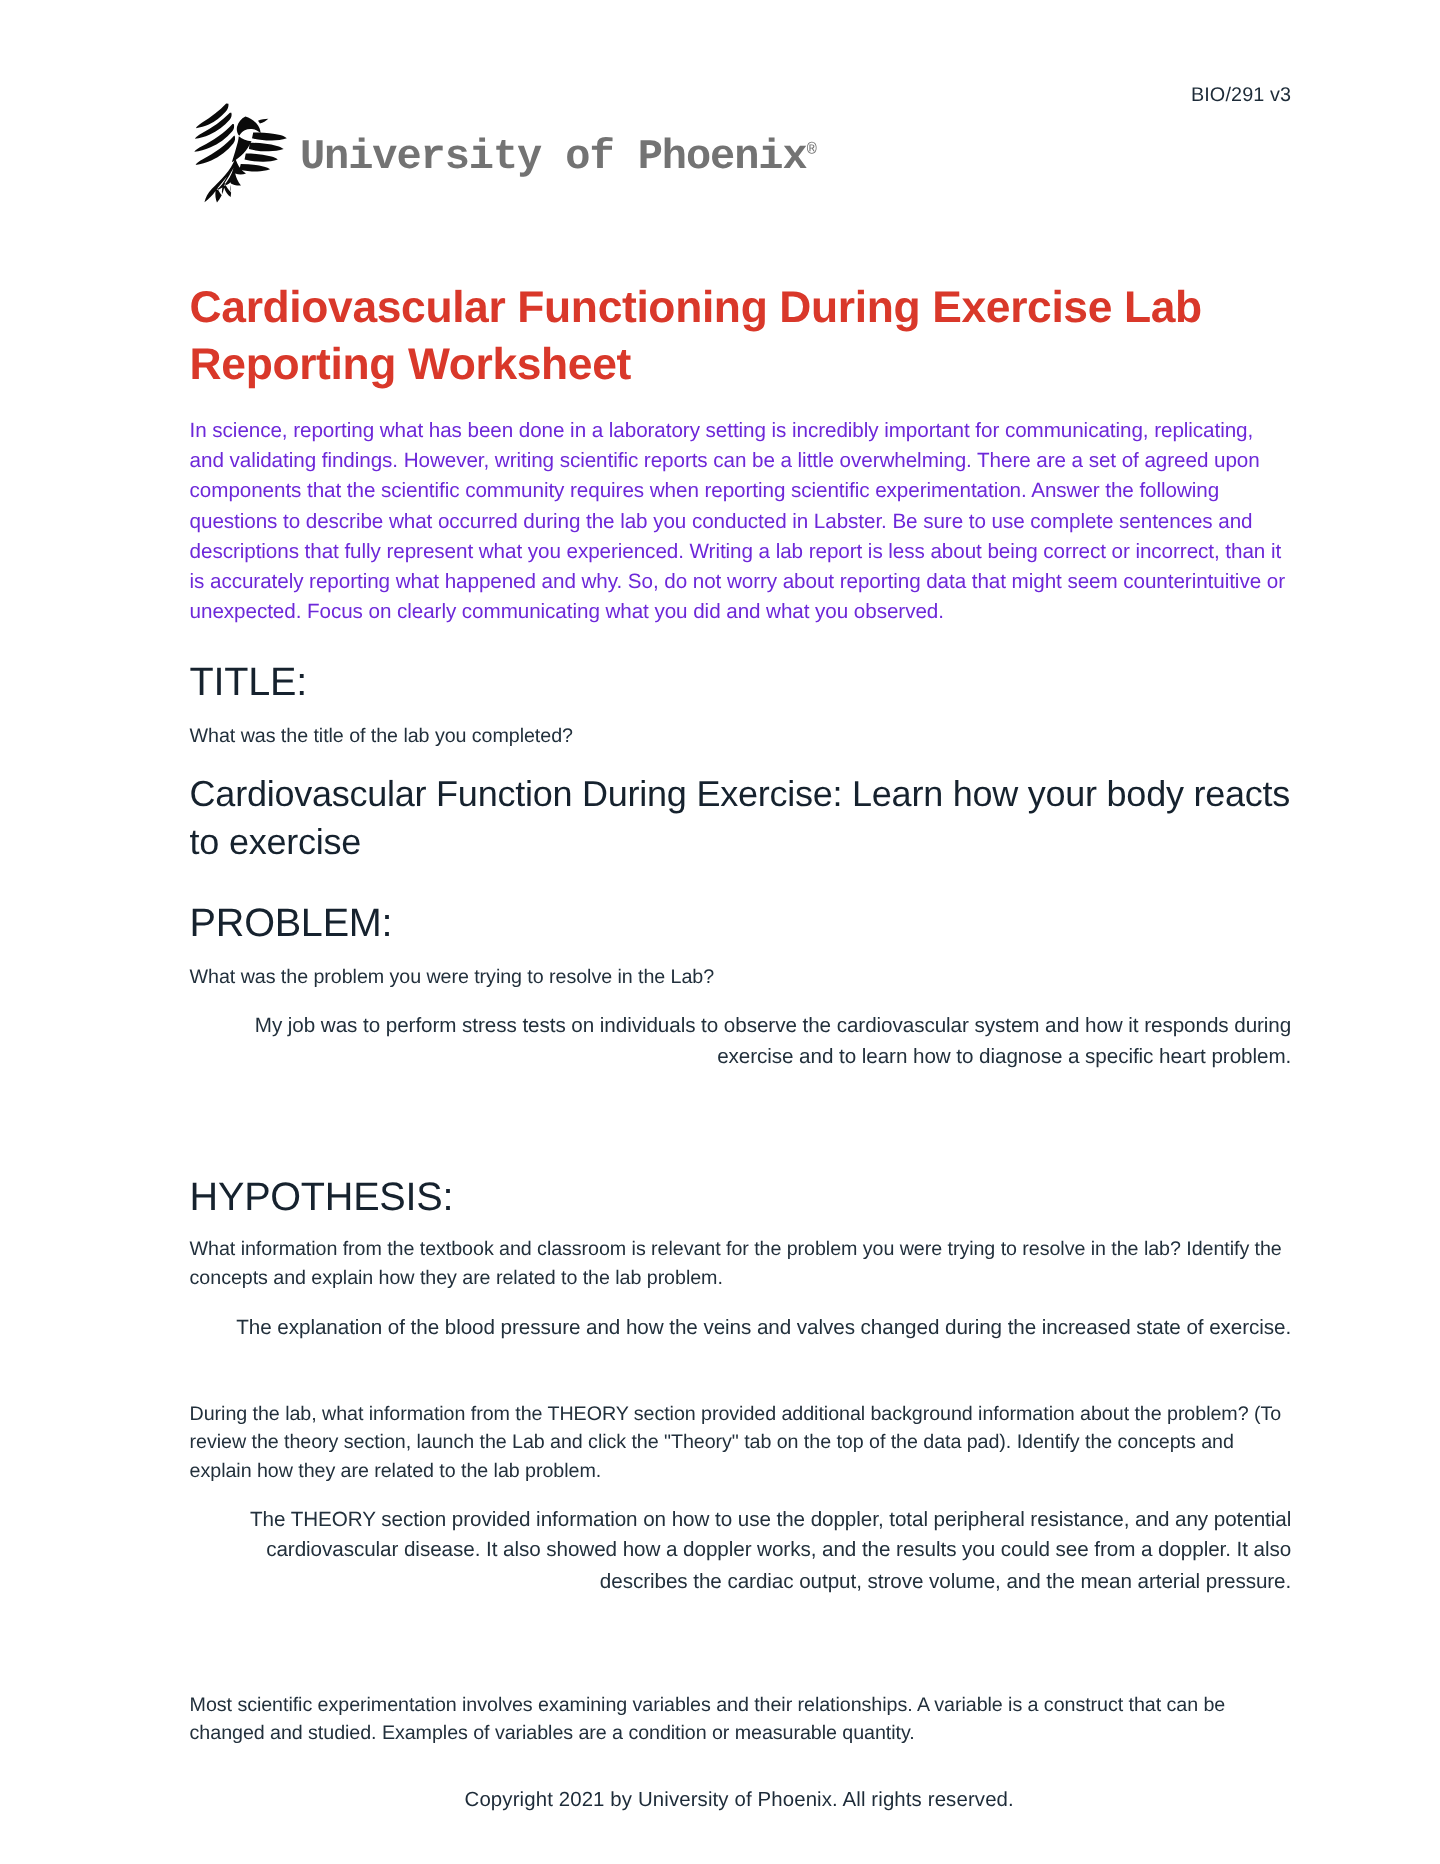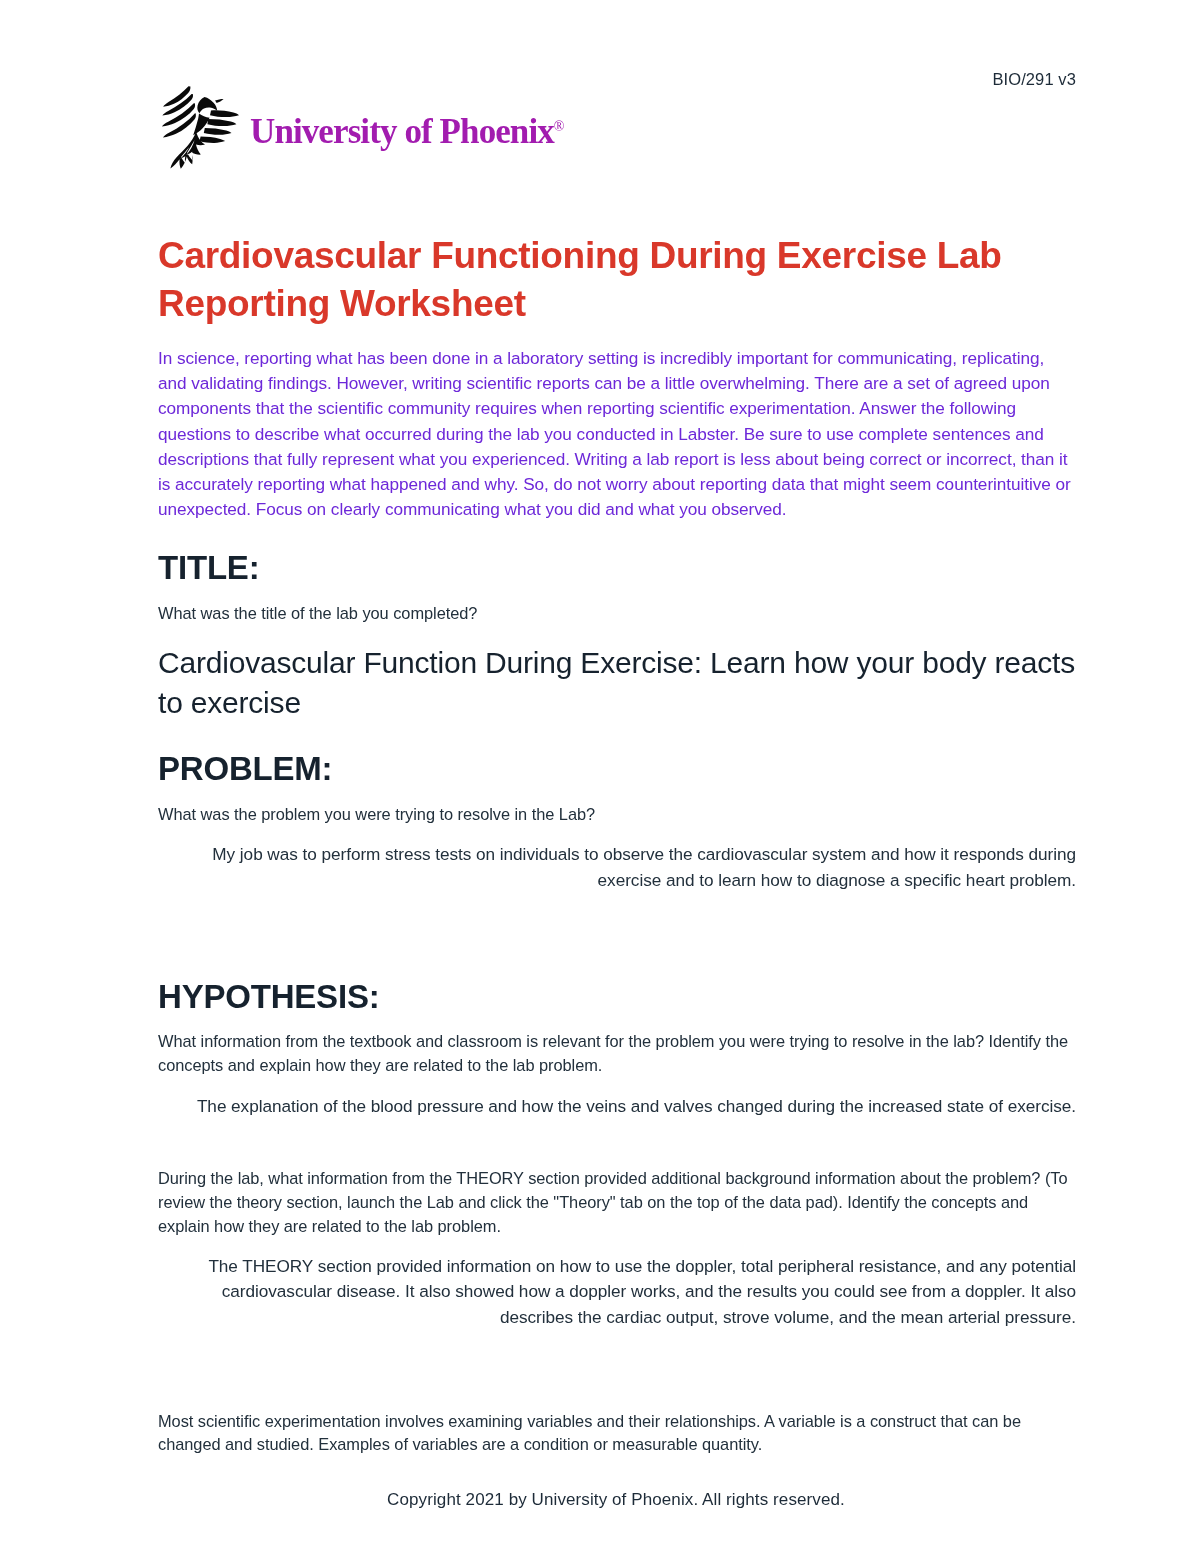--- a/index.html
+++ b/index.html
@@ -48,24 +48,24 @@
     align-items: center;
     gap: 10px;
   }
   .phoenix-mark {
     width: 82px;
     height: 88px;
     flex: 0 0 auto;
     display: block;
   }
   .wordmark {
-    font-family: Liberation Serif, serif;
+    font-family: Liberation Mono, monospace;
     font-size: 35px;
     font-weight: bold;
-    color: #a21caf;
+    color: #737373;
     letter-spacing: -0.9px;
     line-height: 1;
     white-space: nowrap;
     position: relative;
     top: 3px;
     text-align: center;
   }
   .wordmark .reg {
     font-size: 14px;
     vertical-align: 12px;
@@ -95,21 +95,21 @@
     margin: 18px 0 0 0;
     font-size: 17.2px;
     line-height: 1.46;
     color: #6d28d9;
     letter-spacing: -0.05px;
   }
 
   h2.section-heading {
     margin: 26px 0 0 0;
     font-size: 33px;
-    font-weight: bold;
+    font-weight: normal;
     line-height: 1.2;
     color: #16222e;
     letter-spacing: -0.2px;
   }
 
   p.prompt {
     margin: 14px 0 0 0;
     font-size: 16.4px;
     line-height: 1.45;
     color: #22303c;

